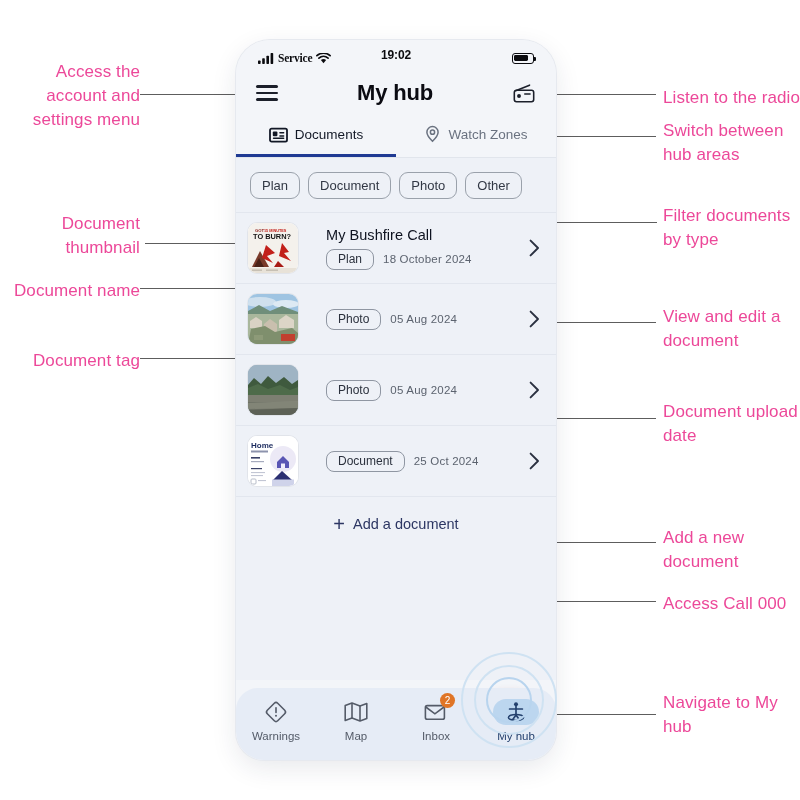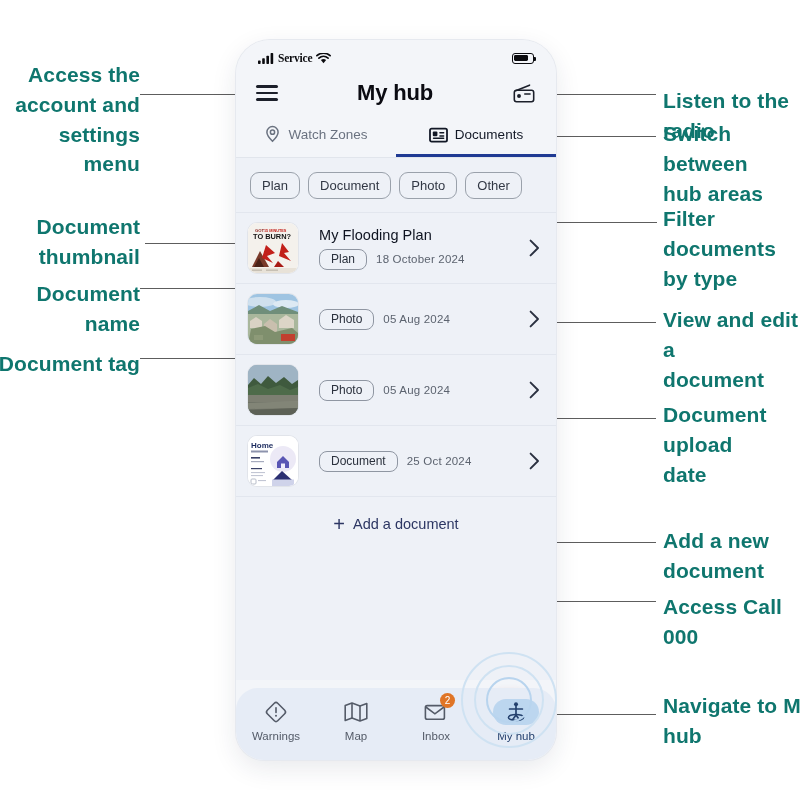--- a/index.html
+++ b/index.html
@@ -7,25 +7,24 @@
     width: 800px; height: 800px;
     background: #ffffff;
     font-family: "Liberation Sans", sans-serif;
     overflow: hidden;
   }
   #stage { position: relative; width: 800px; height: 800px; }
 
   
   .anno {
     position: absolute;
-    font-size: 21px;
+    font-size: 17px;
     line-height: 1.42;
-    color: #0f766e;
+    color: #ec4899;
     letter-spacing: .1px;
-    font-weight: bold;
   }
   .anno.left  { text-align: right; }
   .anno.right { text-align: left; }
   .leader {
     position: absolute;
     height: 1px;
     background: #5d5d5d;
   }
   .dot {
     position: absolute;
@@ -125,21 +124,21 @@
     font-size: 13px;
     color: #323845;
     background: transparent;
     cursor: pointer;
     white-space: nowrap;
   }
 
   .doclist { background: #eef1f7; }
   .docrow {
     display: flex; align-items: center;
-    gap: 21px;
+    gap: 28px;
     padding: 10px 16px 10px 12px;
     border-top: 1px solid #e2e6ee;
     cursor: pointer;
     justify-content: space-between;
   }
   .docrow:first-child { border-top: 1px solid #e2e6ee; }
   .thumb {
     width: 50px; height: 50px; border-radius: 9px;
     flex: 0 0 50px; overflow: hidden;
     position: relative; background: #fff;
@@ -325,20 +324,21 @@
           <rect x="8.4" y="2.8" width="2.6" height="8.2" rx=".7" fill="#0b0b0f"></rect>
           <rect x="12.6" y="0" width="2.6" height="11" rx=".7" fill="#0b0b0f"></rect>
         </svg>
         <span class="sb-service">Service</span>
         <svg width="15" height="11" viewBox="0 0 15 11">
           <path d="M7.5 10.2 L4.9 7.1 a4 4 0 0 1 5.2 0 Z" fill="#0b0b0f"></path>
           <path d="M2.9 5.1 a7 7 0 0 1 9.2 0" stroke="#0b0b0f" stroke-width="1.7" fill="none" stroke-linecap="round"></path>
           <path d="M0.9 2.7 a10 10 0 0 1 13.2 0" stroke="#0b0b0f" stroke-width="1.7" fill="none" stroke-linecap="round"></path>
         </svg>
       </div>
+      <div class="sb-time">19:02</div>
       <div class="sb-right">
         <div class="battery">
             <i></i>
           </div>
       </div>
     </div>
 
     <div class="appbar">
       <div class="hamburger">
         <span></span>
@@ -348,36 +348,36 @@
       <div class="apptitle">My hub</div>
       <svg class="radio-btn" viewBox="0 0 26 24">
         <path d="M4 9.5 L19 3.5" stroke="#1b1f2a" stroke-width="1.7" fill="none" stroke-linecap="round"></path>
         <rect x="2.5" y="9" width="21" height="12.5" rx="2.4" stroke="#1b1f2a" stroke-width="1.7" fill="none"></rect>
         <circle cx="7.6" cy="15.3" r="2.1" fill="#1b1f2a"></circle>
         <rect x="13" y="12.4" width="7.4" height="1.6" rx=".8" fill="#1b1f2a"></rect>
       </svg>
     </div>
 
     <div class="tabs">
-      <div class="tab">
-        <svg width="17" height="19" viewBox="0 0 17 19">
-          <path d="M8.5 1.6 a5.6 5.6 0 0 1 5.6 5.6 c0 3.5-5.6 9-5.6 9 s-5.6-5.5-5.6-9 A5.6 5.6 0 0 1 8.5 1.6Z" stroke="#6a7280" stroke-width="1.5" fill="none"></path>
-          <circle cx="8.5" cy="7.2" r="2.1" stroke="#6a7280" stroke-width="1.5" fill="none"></circle>
-        </svg>
-        <span>Watch Zones</span>
-      </div>
       <div class="tab active">
         <svg width="19" height="16" viewBox="0 0 19 16">
           <rect x="1" y="1.6" width="17" height="13" rx="1.6" stroke="#121826" stroke-width="1.8" fill="none"></rect>
           <rect x="3.8" y="4.6" width="4.6" height="4.6" rx="1" fill="#121826"></rect>
           <rect x="10.2" y="5" width="5.2" height="1.6" rx=".8" fill="#121826"></rect>
           <rect x="10.2" y="8.2" width="5.2" height="1.6" rx=".8" fill="#121826"></rect>
           <rect x="3.8" y="10.6" width="11.6" height="1.5" rx=".75" fill="#121826"></rect>
         </svg>
         <span>Documents</span>
+      </div>
+      <div class="tab">
+        <svg width="17" height="19" viewBox="0 0 17 19">
+          <path d="M8.5 1.6 a5.6 5.6 0 0 1 5.6 5.6 c0 3.5-5.6 9-5.6 9 s-5.6-5.5-5.6-9 A5.6 5.6 0 0 1 8.5 1.6Z" stroke="#6a7280" stroke-width="1.5" fill="none"></path>
+          <circle cx="8.5" cy="7.2" r="2.1" stroke="#6a7280" stroke-width="1.5" fill="none"></circle>
+        </svg>
+        <span>Watch Zones</span>
       </div>
     </div>
 
     <div class="content">
 
       <div class="chips">
         <div class="chip">Plan</div>
         <div class="chip">Document</div>
         <div class="chip">Photo</div>
         <div class="chip">Other</div>
@@ -396,21 +396,21 @@
               <path d="M6 44 L11 35 L16 44 Z" fill="#4a2218"></path>
               <path d="M18 22 L27 30 L19 33 L25 40 L14 35 Z" fill="#c2201a"></path>
               <path d="M34 20 L41 29 L36 30 L43 38 L31 33 Z" fill="#c2201a"></path>
               <path d="M30 38 L36 44 L26 44 Z" fill="#a81a14"></path>
               <rect y="45" width="50" height="5" fill="#e8e2d8"></rect>
               <rect x="4" y="46.6" width="10" height="1.1" fill="#b9b2a6"></rect>
               <rect x="18" y="46.6" width="12" height="1.1" fill="#b9b2a6"></rect>
             </svg>
           </div>
           <div class="docmeta">
-            <div class="docname">My Flooding Plan</div>
+            <div class="docname">My Bushfire Call</div>
             <div class="docsub">
               <span class="tag">Plan</span>
               <span class="docdate">18 October 2024</span>
             </div>
           </div>
           <svg class="chev" width="11" height="18" viewBox="0 0 11 18">
             <path d="M1.6 1.6 L9 9 L1.6 16.4" stroke="#2a3040" stroke-width="1.9" fill="none" stroke-linecap="round" stroke-linejoin="round"></path>
           </svg>
         </div>
 

